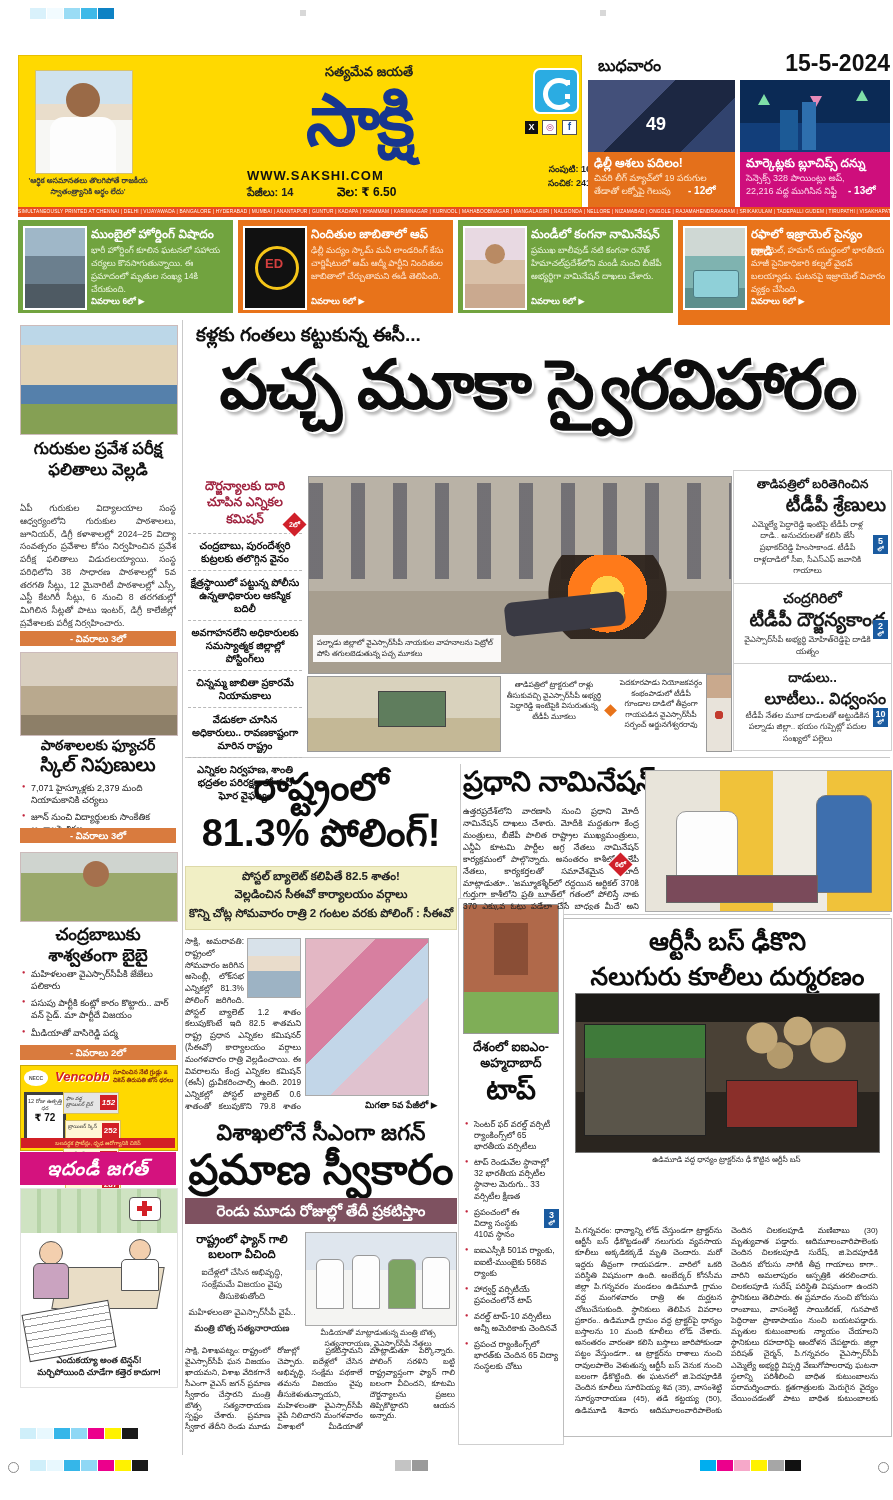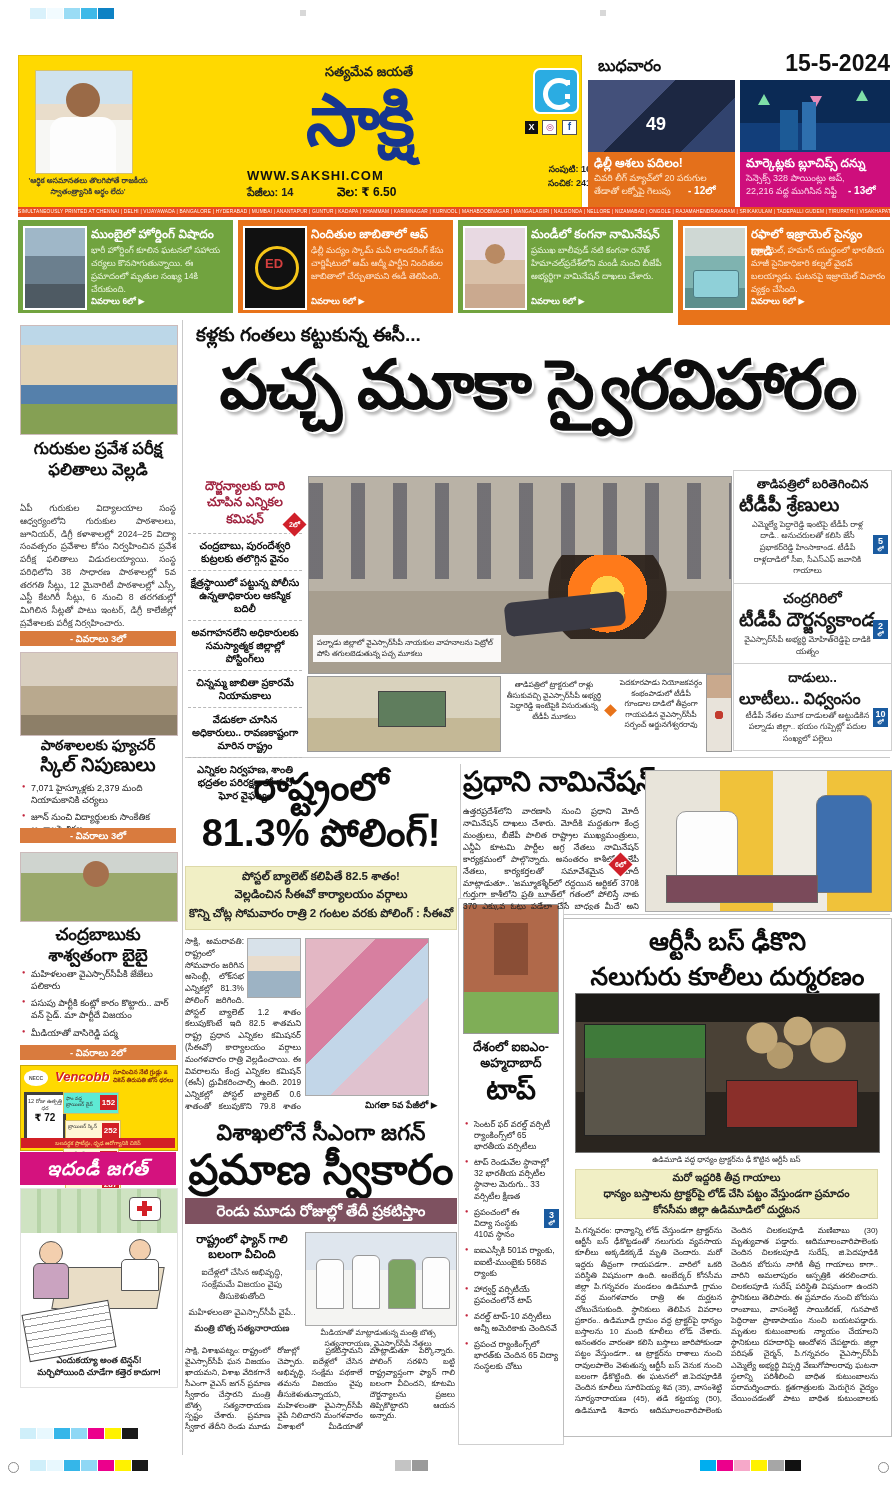--- a/index.html
+++ b/index.html
@@ -19,21 +19,21 @@
   .pt:last-child{border-bottom:none;}
   .dot-item{position:relative;padding-left:9px;font-size:9px;line-height:1.35;margin-bottom:5px;color:#222;}
   .dot-item::before{content:"●";position:absolute;left:0;top:1px;font-size:5.5px;color:#c2233b;}
   .dia{position:absolute;width:17px;height:17px;background:#D0202A;transform:rotate(45deg);box-shadow:0 0 0 1px #fff;}
   .dia>span{display:block;width:17px;height:17px;transform:rotate(-45deg);color:#fff;font-weight:700;font-size:7px;line-height:17px;text-align:center;}
   .badge-b{position:absolute;width:15px;background:#1A5BA0;color:#fff;text-align:center;font-weight:700;padding:1px 0;}
   .badge-b .n{display:block;font-size:9px;line-height:10px;}
   .badge-b .s{display:block;font-size:6px;line-height:7px;}
   .rail-box{border-bottom:1px solid #cfcfcf;padding:6px 5px;position:relative;}
   .rail-kicker{font-size:12px;font-weight:700;text-align:center;line-height:1.25;}
-  .rail-title{font-size:19px;font-weight:900;text-align:left;line-height:1.2;margin:2px 0;}
+  .rail-title{font-size:19px;font-weight:900;text-align:right;line-height:1.2;margin:2px 0;}
   .rail-body{font-size:8px;text-align:center;line-height:1.45;color:#333;padding:0 14px 0 4px;}
   .deck{background:#F1EFC5;border:1px solid #ddd9a8;text-align:center;font-size:11.5px;line-height:1.6;font-weight:600;color:#222;}
   .caption{font-size:7.5px;line-height:1.4;color:#222;}
   .reg{position:absolute;width:9px;height:9px;border:1px solid #8a8a8a;border-radius:50%;}
   .lite{color:#ffe7cd;}
 </style>
 </head>
 <body>
 
 <div id="page">
@@ -72,21 +72,21 @@
   </div>
 
   <div class="abs b" style="left:598px;top:57px;font-size:16px;color:#111;">బుధవారం</div>
   <div class="abs" style="left:770px;top:50px;width:120px;font-size:23px;font-weight:600;color:#111;text-align:right;">15-5-2024</div>
 
   <div class="abs" style="left:588px;top:80px;width:147px;height:127px;background:#E4701B;">
     <div class="ph" style="left:0;top:0;width:147px;height:72px;background:linear-gradient(135deg,#43507a 0 40%,#1c2742 40% 75%,#31436e 75% 100%);">
       <span class="abs w x9" style="left:58px;top:34px;font-size:18px;">49</span>
     </div>
     <div class="abs b w" style="left:6px;top:76px;width:138px;font-size:12px;">ఢిల్లీ ఆశలు పదిలం!</div>
-    <div class="abs lite" style="left:6px;top:93px;width:138px;font-size:9px;">చివరి లీగ్ మ్యాచ్‌లో 20 పరుగుల</div>
+    <div class="abs lite" style="left:6px;top:93px;width:138px;font-size:9px;">చివరి లీగ్ మ్యాచ్‌లో 19 పరుగుల</div>
     <div class="abs lite" style="left:6px;top:106px;width:138px;font-size:9px;">తేడాతో లక్నోపై గెలుపు</div>
     <div class="abs b w" style="left:100px;top:105px;font-size:10px;">- 12లో</div>
   </div>
 
   <div class="abs" style="left:740px;top:80px;width:150px;height:127px;background:#CE0E7C;">
     <div class="ph" style="left:0;top:0;width:150px;height:72px;background:linear-gradient(180deg,#0b2a55 0 60%,#123e7a 60% 100%);">
       <div class="abs" style="left:18px;top:14px;width:0;height:0;border-left:6px solid transparent;border-right:6px solid transparent;border-bottom:11px solid #7fe0a8;"></div>
       <div class="abs" style="left:70px;top:16px;width:0;height:0;border-left:6px solid transparent;border-right:6px solid transparent;border-top:11px solid #e88bb9;"></div>
       <div class="abs" style="left:116px;top:10px;width:0;height:0;border-left:6px solid transparent;border-right:6px solid transparent;border-bottom:11px solid #7fe0a8;"></div>
       <div class="abs" style="left:40px;top:30px;width:18px;height:40px;background:#1c5a96;"></div>
@@ -167,21 +167,21 @@
 
   <div class="abs" style="left:20px;top:1065px;width:156px;height:84px;background:#FFD900;border:1px solid #c9a80a;">
     <div class="abs c" style="left:3px;top:4px;width:24px;height:16px;background:#fff;border-radius:50%;font-size:5px;line-height:16px;font-weight:700;color:#555;">NECC</div>
     <div class="abs x9" style="left:34px;top:3px;font-size:13px;color:#D21F26;font-style:italic;text-shadow:1px 1px 0 #fff;">Vencobb</div>
     <div class="abs" style="left:92px;top:3px;width:62px;font-size:6px;line-height:1.3;color:#7a1d12;font-weight:700;">సూచించిన నేటి గ్రుడ్లు &amp; చికెన్ తిరుపతి జోన్ ధరలు</div>
     <div class="abs c" style="left:3px;top:26px;width:36px;height:44px;background:#fff;border:3px solid #404040;">
       <div style="font-size:5.5px;line-height:1.3;padding-top:3px;color:#333;">12 రోజు ఉత్పత్తి ధర</div>
       <div class="b" style="font-size:10px;color:#111;">₹ 72</div>
     </div>
     <div class="abs" style="left:42px;top:26px;width:112px;">
-      <div style="display:inline-block;width:54px;height:20px;margin:0 0 2px 0;background:#5eead4;border:1px solid #d9c15a;position:relative;">
+      <div style="display:inline-block;width:54px;height:20px;margin:0 0 2px 0;background:#e5e5e5;border:1px solid #d9c15a;position:relative;font-style:italic;">
         <span style="position:absolute;left:2px;top:2px;width:32px;font-size:5px;line-height:1.25;color:#333;">ఫాం వద్ద బ్రాయిలర్ లైవ్</span>
         <span style="position:absolute;right:1px;top:2px;width:17px;height:15px;background:#D21F26;color:#fff;font-size:8px;font-weight:700;text-align:center;line-height:15px;">152</span>
       </div>
       <div style="display:inline-block;width:54px;height:20px;margin:0 0 2px 2px;background:#fff7d6;border:1px solid #d9c15a;position:relative;">
         <span style="position:absolute;left:2px;top:2px;width:32px;font-size:5px;line-height:1.25;color:#333;">బ్రాయిలర్ స్కిన్</span>
         <span style="position:absolute;right:1px;top:2px;width:17px;height:15px;background:#D21F26;color:#fff;font-size:8px;font-weight:700;text-align:center;line-height:15px;">252</span>
       </div>
       <div style="display:inline-block;width:54px;height:20px;background:#fff7d6;border:1px solid #d9c15a;position:relative;">
         <span style="position:absolute;left:2px;top:2px;width:32px;font-size:5px;line-height:1.25;color:#333;">రిటైల్ లైవ్</span>
         <span style="position:absolute;right:1px;top:2px;width:17px;height:15px;background:#D21F26;color:#fff;font-size:8px;font-weight:700;text-align:center;line-height:15px;">174</span>
@@ -350,25 +350,20 @@
 
   <div class="abs" style="left:563px;top:918px;width:327px;height:517px;border:1px solid #bdbdbd;background:#fff;">
     <div class="c x9" style="margin-top:8px;font-size:25px;color:#0d0d0d;">ఆర్టీసీ బస్ ఢీకొని</div>
     <div class="c x9" style="font-size:25px;color:#0d0d0d;">నలుగురు కూలీలు దుర్మరణం</div>
     <div class="ph" style="left:11px;top:74px;width:303px;height:158px;background:linear-gradient(180deg,#1c1a17 0 18%,#4a4136 18% 62%,#2a251f 62% 100%);border:1px solid #777;">
       <div class="abs" style="left:8px;top:30px;width:120px;height:110px;background:linear-gradient(180deg,#3f7a3a 0 30%,#5a554a 30% 100%);border:1px solid #222;"></div>
       <div class="abs" style="left:150px;top:16px;width:120px;height:70px;background:radial-gradient(circle at 30% 40%,#c2a878 0 16%,transparent 17%),radial-gradient(circle at 60% 30%,#c2a878 0 16%,transparent 17%),radial-gradient(circle at 85% 50%,#c2a878 0 16%,transparent 17%),radial-gradient(circle at 45% 65%,#b39a6c 0 16%,transparent 17%);"></div>
       <div class="abs" style="left:150px;top:86px;width:130px;height:46px;background:#8a2f2a;border:1px solid #222;"></div>
     </div>
     <div class="abs caption c" style="left:11px;top:236px;width:303px;">ఉడిమూడి వద్ద ధాన్యం ట్రాక్టర్‌ను ఢీ కొట్టిన ఆర్టీసీ బస్</div>
-    <div class="abs deck" style="left:11px;top:250px;width:301px;height:48px;font-size:10.5px;line-height:1.5;">
-      <div>మరో ఇద్దరికి తీవ్ర గాయాలు</div>
-      <div>ధాన్యం బస్తాలను ట్రాక్టర్‌పై లోడ్ చేసి పట్టం వేస్తుండగా ప్రమాదం</div>
-      <div>కోనసీమ జిల్లా ఉడిమూడిలో దుర్ఘటన</div>
-    </div>
     <div class="abs j" style="left:11px;top:306px;width:303px;height:200px;font-size:7.9px;line-height:1.42;color:#222;column-count:2;column-gap:9px;overflow:hidden;">పి.గన్నవరం: ధాన్యాన్ని లోడ్ చేస్తుండగా ట్రాక్టర్‌ను ఆర్టీసీ బస్ ఢీకొట్టడంతో నలుగురు వ్యవసాయ కూలీలు అక్కడికక్కడే మృతి చెందారు. మరో ఇద్దరు తీవ్రంగా గాయపడగా.. వారిలో ఒకరి పరిస్థితి విషమంగా ఉంది. అంబేద్కర్ కోనసీమ జిల్లా పి.గన్నవరం మండలం ఉడిమూడి గ్రామం వద్ద మంగళవారం రాత్రి ఈ దుర్ఘటన చోటుచేసుకుంది. స్థానికులు తెలిపిన వివరాల ప్రకారం.. ఉడిమూడి గ్రామం వద్ద ట్రాక్టర్‌పై ధాన్యం బస్తాలను 10 మంది కూలీలు లోడ్ చేశారు. అనంతరం వారంతా కలిసి బస్తాలు జారిపోకుండా పట్టం వేస్తుండగా.. ఆ ట్రాక్టర్‌ను రాశాలు నుంచి రావులపాలెం వెళుతున్న ఆర్టీసీ బస్ వెనుక నుంచి బలంగా ఢీకొట్టింది. ఈ ఘటనలో జి.పెదపూడికి చెందిన కూలీలు సూరిపెయ్య శివ (35), వాసంశెట్టి సూర్యనారాయణ (45), తడి కట్టయ్య (50), ఉడిమూడి శివారు ఆదిమూలంవారిపాలెంకు చెందిన చిలకలపూడి మణిబాబు (30) మృత్యువాత పడ్డారు. ఆదిమూలంవారిపాలెంకు చెందిన చిలకలపూడి సురేష్, జి.పెదపూడికి చెందిన బోరుసు నాగికి తీవ్ర గాయాలు కాగా.. వారిని అమలాపురం ఆస్పత్రికి తరలించారు. చిలకలపూడి సురేష్ పరిస్థితి విషమంగా ఉందని స్థానికులు తెలిపారు. ఈ ప్రమాదం నుంచి బోరుసు రాంబాబు, వాసంశెట్టి సాయికిరణ్, గునపాటి పెద్దిరాజు ప్రాణాపాయం నుంచి బయటపడ్డారు. మృతుల కుటుంబాలకు న్యాయం చేయాలని స్థానికులు రహదారిపై ఆందోళన చేపట్టారు. జిల్లా పరిషత్ చైర్మన్, పి.గన్నవరం వైఎస్సార్‌సీపీ ఎమ్మెల్యే అభ్యర్థి విప్పర్తి వేణుగోపాలరావు ఘటనా స్థలాన్ని పరిశీలించి బాధిత కుటుంబాలను పరామర్శించారు. క్షతగాత్రులకు మెరుగైన వైద్యం చేయించడంతో పాటు బాధిత కుటుంబాలకు న్యాయం చేయాలని ఉన్నతాధికారులను ఫోన్‌లో కోరారు.</div>
   </div>
 
   <div class="reg" style="left:8px;top:1462px;"></div>
   <div class="abs" style="left:30px;top:1460px;">
     <span class="sq" style="background:#cfeffa;"></span><span class="sq" style="background:#e8f8fe;"></span><span class="sq" style="background:#35b6e9;"></span><span class="sq" style="background:#8fd8f5;"></span><span class="sq" style="background:#ec008c;"></span><span class="sq" style="background:#fff200;"></span><span class="sq" style="background:#1a1a1a;"></span>
   </div>
   <div class="abs" style="left:395px;top:1460px;">
     <span class="sq" style="background:#c4c4c4;"></span><span class="sq" style="background:#9a9a9a;"></span>
   </div>

